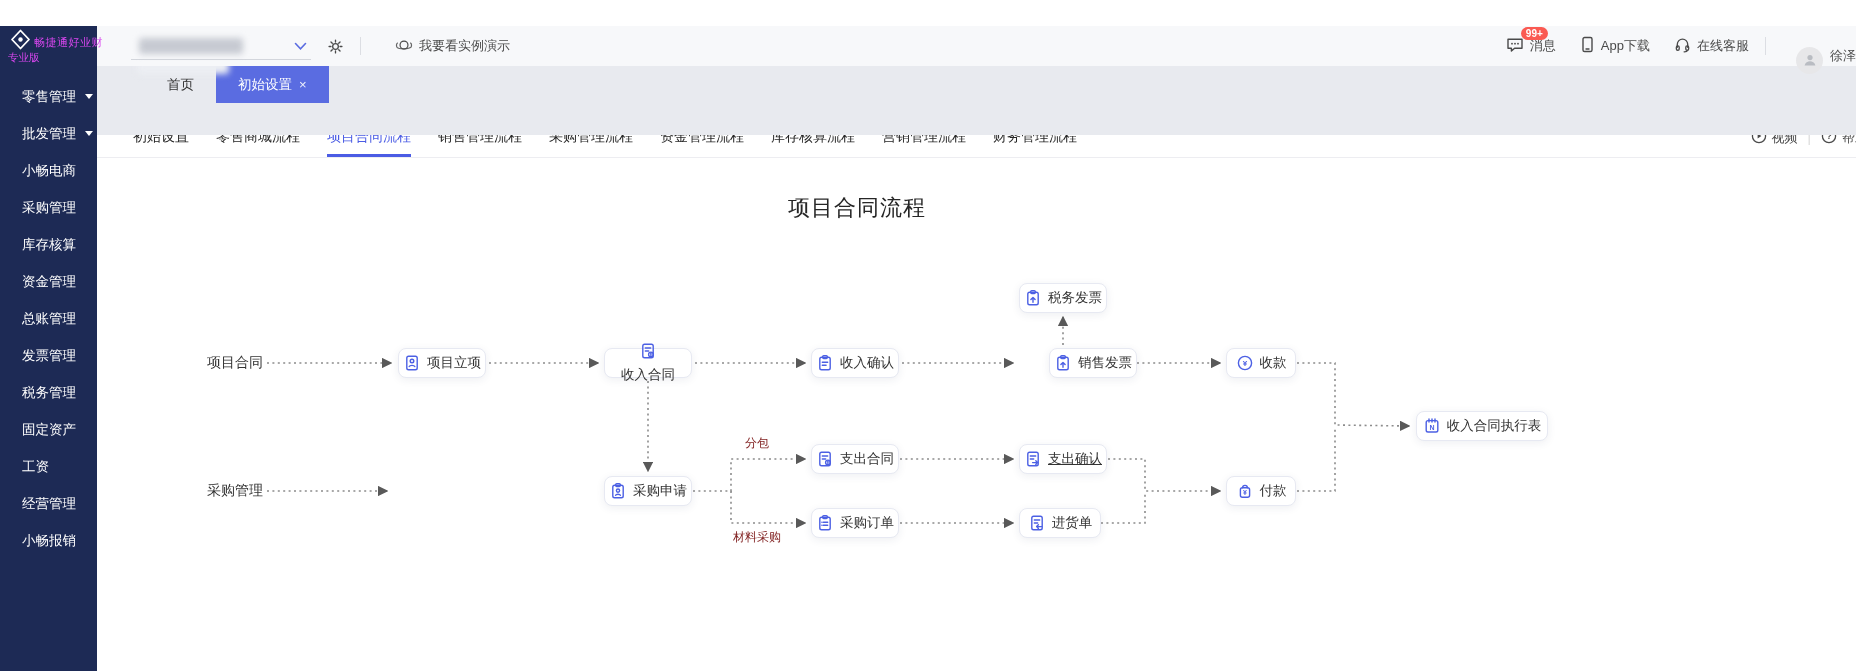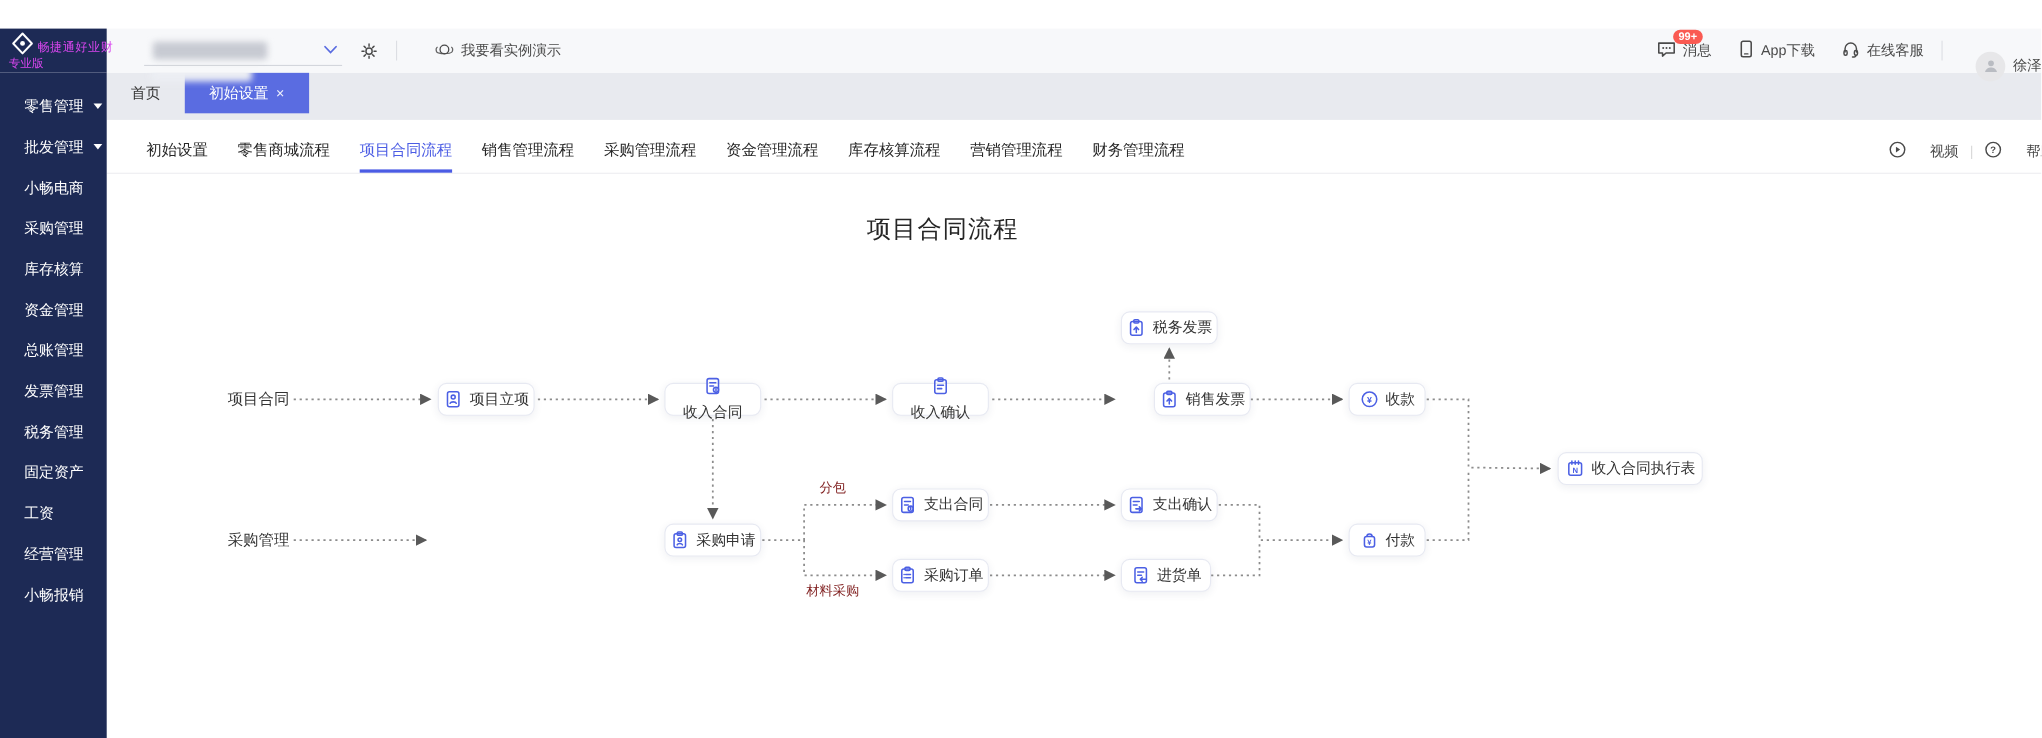--- a/index.html
+++ b/index.html
@@ -25,37 +25,37 @@
   .iconbtn { display:flex; align-items:center; gap:6px; color:#4a4a4a; font-size:13px; cursor:pointer; white-space:nowrap; }
   .vdiv { width:1px; height:18px; background:#dcdee3; margin:0 16px; }
   .app-bar .gear { margin-left:16px; }
   .demo { margin-left:18px; }
   .bar-right { margin-left:auto; display:flex; align-items:center; }
   .msg-wrap { position:relative; }
   .badge { position:absolute; top:-10px; left:15px; background:#fa5a52; color:#fff; font-size:10px; line-height:13px; padding:0 5px; border-radius:8px; font-weight:bold; }
   .bar-right .iconbtn { margin-left:24px; }
   .avatar { width:27px; height:27px; border-radius:50%; background:#e7e7e9; display:flex; align-items:center; justify-content:center; }
   .username { font-size:13px; color:#4a4a4a; margin-left:7px; white-space:nowrap; }
-  .user-wrap { display:flex; align-items:center; margin-left:14px; cursor:pointer;margin-top:28px; }
+  .user-wrap { display:flex; margin-left:14px; cursor:pointer;margin-top:28px; }
 
   
-  .tab-zone { position:absolute; left:97px; top:66px; right:0; height:43px; background:#e8eaef; z-index:3; }
+  .tab-zone { position:absolute; left:97px; top:66px; right:0; height:69px; background:#e8eaef; z-index:3;padding-left:48px; }
   .tab-row { display:flex; height:37px; align-items:stretch; }
   .tab { display:flex; align-items:center; justify-content:center; font-size:13.5px; color:#333; padding:0 22px; cursor:pointer; }
   .tab.active { background:#5a6ce1; color:#fff; }
   .tab .close { margin-left:7px; font-size:13px; opacity:.9; cursor:pointer; }
   .tab-blob { position:absolute; left:40px; top:-7px; width:92px; height:15px; background:#eceef3; filter:blur(3px); border-radius:3px; }
 
   
   .card { position:absolute; left:97px; top:117px; right:0; bottom:0; background:#fff; }
   .nav-row { position:relative; height:41px; border-bottom:1px solid #ededf1; display:flex; align-items:stretch; padding-left:36px; z-index:2; }
   .nav-item { display:flex; align-items:center; margin-right:27px; font-size:14px; color:#262626; cursor:pointer; border-bottom:3px solid transparent; padding-top:2px; white-space:nowrap; }
   .nav-item.active { color:#4b5ce4; border-bottom-color:#4b5ce4; }
   .nav-right { position:absolute; right:-12px; top:0; height:41px; display:flex; align-items:center; color:#4a4a4a; font-size:13px; }
-  .nav-right .iconbtn { gap:22px; }
+  .nav-right .iconbtn { gap:5px; }
   .nav-right .sep { color:#d9d9d9; margin:0 10px; }
 
   
   .flow { position:absolute; inset:0; }
   .flow svg.edges { position:absolute; left:0; top:0; }
   .flow-title { position:absolute; left:615px; top:76px; width:290px; text-align:center; font-size:22px; color:#262626; font-weight:500; letter-spacing:1px; }
   .flow-node { position:absolute; height:30px; background:#fff; border:1px solid #e7e9f2; border-radius:8px; box-shadow:0 2px 8px rgba(40,50,90,.08); display:flex; align-items:center; justify-content:center; gap:6px; font-size:13.5px; color:#333; cursor:pointer; white-space:nowrap; }
   .node-icon { display:flex; color:#4c60e4; }
   .row-label { position:absolute; font-size:14px; color:#333; font-weight:500; white-space:nowrap; }
   .edge-label { position:absolute; font-size:12px; color:#7f1d1d; white-space:nowrap; }
@@ -297,21 +297,21 @@
               <g fill="none" stroke="currentColor" stroke-width="1.4" stroke-linecap="round" stroke-linejoin="round">
                 <rect x="3.8" y="2.2" width="10.4" height="13.6" rx="1.8"></rect>
                 <path d="M6.3 6h5.4 M6.3 9h3.4"></path>
                 <circle cx="11.9" cy="12.4" r="2.3"></circle>
                 <path d="M11.9 11.3v2.2"></path>
               </g>
             </svg>
           </span>
           <span>收入合同</span>
         </div>
-        <div class="flow-node" style="left: 714px; top: 231px; width: 88px; flex-direction: column;">
+        <div class="flow-node" style="left: 714px; top: 231px; width: 88px;">
           <span class="node-icon">
             <svg width="18" height="18" viewBox="0 0 18 18">
               <g fill="none" stroke="currentColor" stroke-width="1.4" stroke-linecap="round" stroke-linejoin="round">
                 <rect x="3.8" y="3.2" width="10.4" height="12.6" rx="1.8"></rect>
                 <rect x="6.7" y="1.6" width="4.6" height="3" rx="1"></rect>
                 <path d="M6.3 8.3h5.4 M6.3 11.3h3.8"></path>
               </g>
             </svg>
           </span>
           <span>收入确认</span>
@@ -370,21 +370,21 @@
               <g fill="none" stroke="currentColor" stroke-width="1.4" stroke-linecap="round" stroke-linejoin="round">
                 <rect x="3.8" y="2.2" width="10.4" height="13.6" rx="1.8"></rect>
                 <path d="M6.3 6h5.4 M6.3 9h3.4"></path>
                 <circle cx="11.9" cy="12.4" r="2.3"></circle>
                 <path d="M11.9 11.3v2.2"></path>
               </g>
             </svg>
           </span>
           <span>支出合同</span>
         </div>
-        <div class="flow-node" style="left: 922px; top: 327px; width: 88px;">
+        <div class="flow-node" style="left: 922px; top: 327px; width: 88px; text-decoration: underline;">
           <span class="node-icon">
             <svg width="18" height="18" viewBox="0 0 18 18">
               <g fill="none" stroke="currentColor" stroke-width="1.4" stroke-linecap="round" stroke-linejoin="round">
                 <rect x="3.8" y="2.2" width="10.4" height="13.6" rx="1.8"></rect>
                 <path d="M6.3 6h5.4 M6.3 9h3.4 M8.6 12.6h5 M11.8 10.8l1.8 1.8-1.8 1.8"></path>
               </g>
             </svg>
           </span>
           <span>支出确认</span>
         </div>

